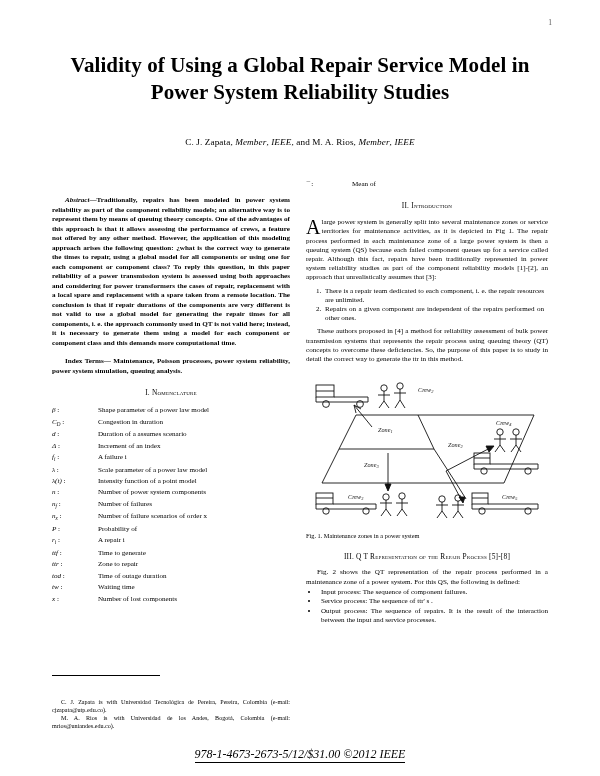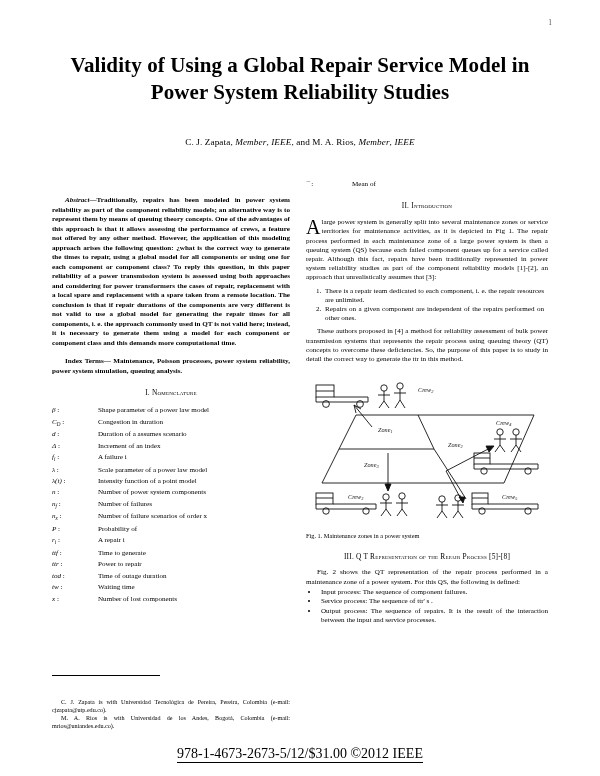--- a/index.html
+++ b/index.html
@@ -173,21 +173,22 @@
     text-indent: 0;
     text-align: left;
   }
 
   .footer-isbn {
     position: absolute;
     bottom: 14px;
     left: 0;
     width: 600px;
     text-align: center;
-    font-size: 14px;
+    font-size: 12px;
+    font-style: italic;
   }
   .footer-isbn span {
     border-bottom: 0.8px solid #000;
     padding-bottom: 0.5px;
   }
   sub { font-size: 72%; }
 </style>
 </head>
 <body>
 
@@ -261,21 +262,21 @@
             <tr>
               <td class="sym">r<sub>i</sub><span class="up"> :</span></td>
               <td class="def">A repair  i</td>
             </tr>
             <tr>
               <td class="sym">ttf<span class="up"> :</span></td>
               <td class="def">Time to generate</td>
             </tr>
             <tr>
               <td class="sym">ttr<span class="up"> :</span></td>
-              <td class="def">Power to repair</td>
+              <td class="def">Zone to repair</td>
             </tr>
             <tr>
               <td class="sym">tod<span class="up"> :</span></td>
               <td class="def">Time of outage duration</td>
             </tr>
             <tr>
               <td class="sym">tw<span class="up"> :</span></td>
               <td class="def">Waiting time</td>
             </tr>
             <tr>

